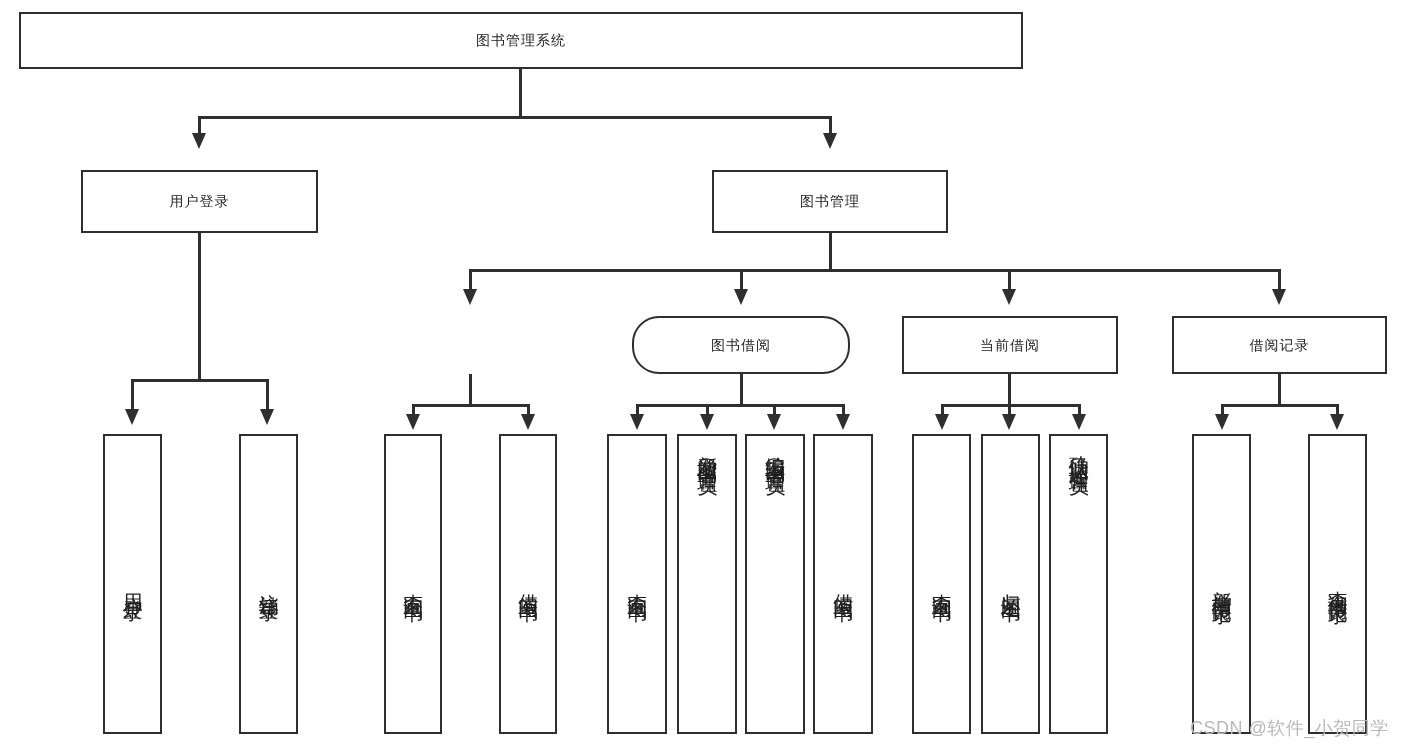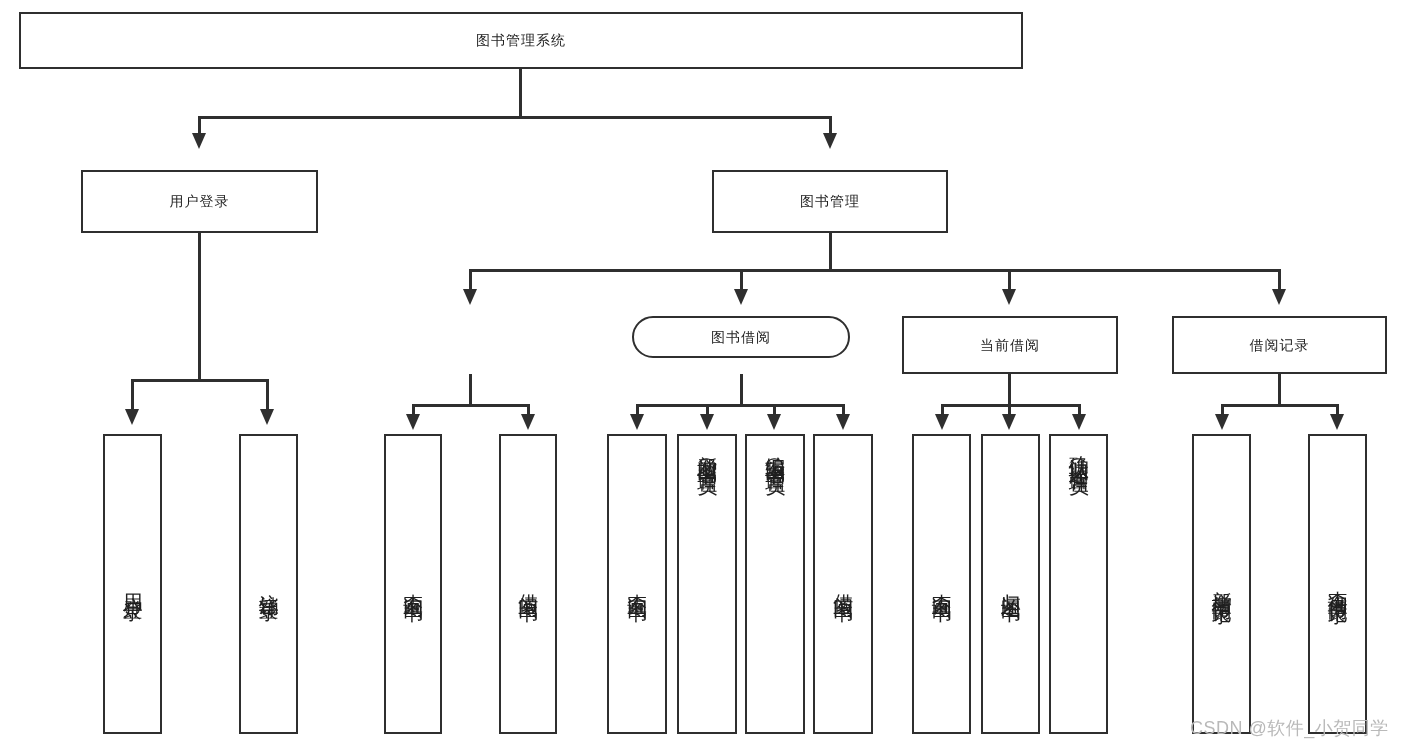--- a/index.html
+++ b/index.html
@@ -116,21 +116,21 @@
   <div class="ln h" style="left:469px;top:269px;width:811px;height:2.5px;"></div>
   <div class="ln v" style="left:469px;top:269px;width:2.5px;height:22px;"></div>
   <div class="arrow" style="left:463px;top:289px;"></div>
   <div class="ln v" style="left:740px;top:269px;width:2.5px;height:22px;"></div>
   <div class="arrow" style="left:734px;top:289px;"></div>
   <div class="ln v" style="left:1008px;top:269px;width:2.5px;height:22px;"></div>
   <div class="arrow" style="left:1002px;top:289px;"></div>
   <div class="ln v" style="left:1278px;top:269px;width:2.5px;height:22px;"></div>
   <div class="arrow" style="left:1272px;top:289px;"></div>
 
-  <div class="node" style="left:632px;top:316px;width:218px;height:42px;border-radius:27px;">
+  <div class="node" style="left:632px;top:316px;width:218px;height:58px;border-radius:27px;">
     <span class="label">图书借阅</span>
   </div>
   <div class="node" style="left:902px;top:316px;width:216px;height:58px;">
     <span class="label">当前借阅</span>
   </div>
   <div class="node" style="left:1172px;top:316px;width:215px;height:58px;">
     <span class="label">借阅记录</span>
   </div>
 
   <div class="ln v" style="left:469px;top:374px;width:2.5px;height:32px;"></div>

